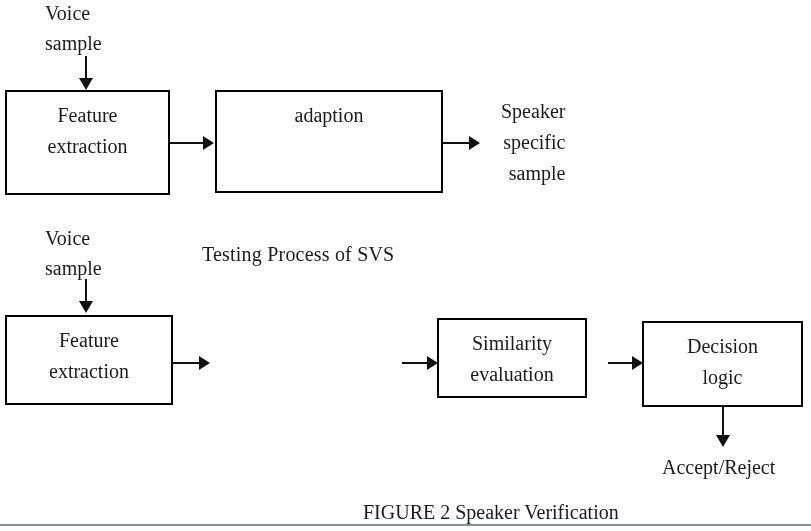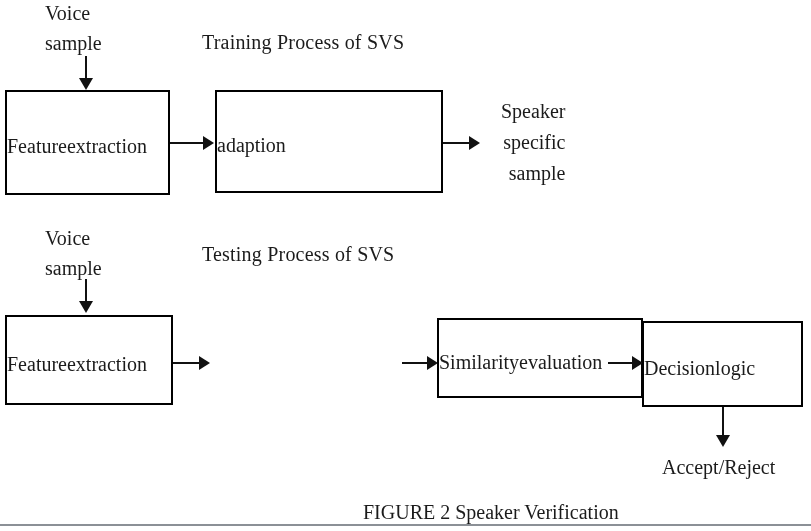--- a/index.html
+++ b/index.html
@@ -6,21 +6,21 @@
   html, body { width: 811px; height: 531px; background: #ffffff; overflow: hidden; }
   body { font-family: "Liberation Serif", "DejaVu Serif", serif; color: #1b1b1b; }
 
   #canvas { position: relative; width: 811px; height: 531px; background: #ffffff; }
 
   .flowbox {
     position: absolute;
     border: 2px solid #000000;
     background: #ffffff;
     display: flex;
-    flex-direction: row;
+    flex-direction: column;
     align-items: center;
     padding-top: 8px;
     font-size: 20px;
     line-height: 31px;
     text-align: center;
   }
   .flowbox span { display: block; white-space: nowrap; }
 
   .free-label { position: absolute; font-size: 20px; line-height: 30px; white-space: nowrap; }
   .free-label span { display: block; }
@@ -52,21 +52,21 @@
   #speaker-specific{ left: 501px; top: 96px;  line-height: 31px; text-align: right; }
 
   
   #voice-label-2   { left: 45px;  top: 223px; }
   #down-arrow-2    { left: 78px;  top: 279px; height: 34px; }
   #testing-title   { left: 202px; top: 243px; }
   #box-feat-2      { left: 5px;   top: 315px; width: 168px; height: 90px; }
   #arrow-r-3       { left: 173px; top: 356px; width: 37px; }
   #box-verif       { left: 209px; top: 317px; width: 193px; height: 81px; }
   #arrow-r-4       { left: 402px; top: 356px; width: 36px; }
-  #box-simil       { left: 437px; top: 318px; width: 206px; height: 80px; }
+  #box-simil       { left: 437px; top: 318px; width: 150px; height: 80px; }
   #arrow-r-5       { left: 608px; top: 356px; width: 35px; }
   #box-decision    { left: 642px; top: 321px; width: 161px; height: 86px; }
   #down-arrow-3    { left: 715px; top: 407px; height: 40px; }
   #accept-reject   { left: 662px; top: 452px; }
 
   
   #caption { position: absolute; left: 363px; top: 501px; font-size: 20px; white-space: nowrap; }
   #caption .cap-label { font-weight: normal; }
   #bottom-rule { position: absolute; left: 0; top: 524px; width: 811px; height: 2px; background: #8b9096; }
 </style>
@@ -78,21 +78,20 @@
   <div class="free-label" id="voice-label-1">
     <span>Voice</span>
     <span>sample</span>
   </div>
 
   <div class="arr-d" id="down-arrow-1">
     <div class="shaft"></div>
     <div class="head"></div>
   </div>
 
-  <div class="section-title" id="training-title">Training Process of SVS</div>
 
   <div class="flowbox" id="box-feat-1">
     <span>Feature</span>
     <span>extraction</span>
   </div>
 
   <div class="arr-r" id="arrow-r-1">
     <div class="shaft"></div>
     <div class="head"></div>
   </div>

